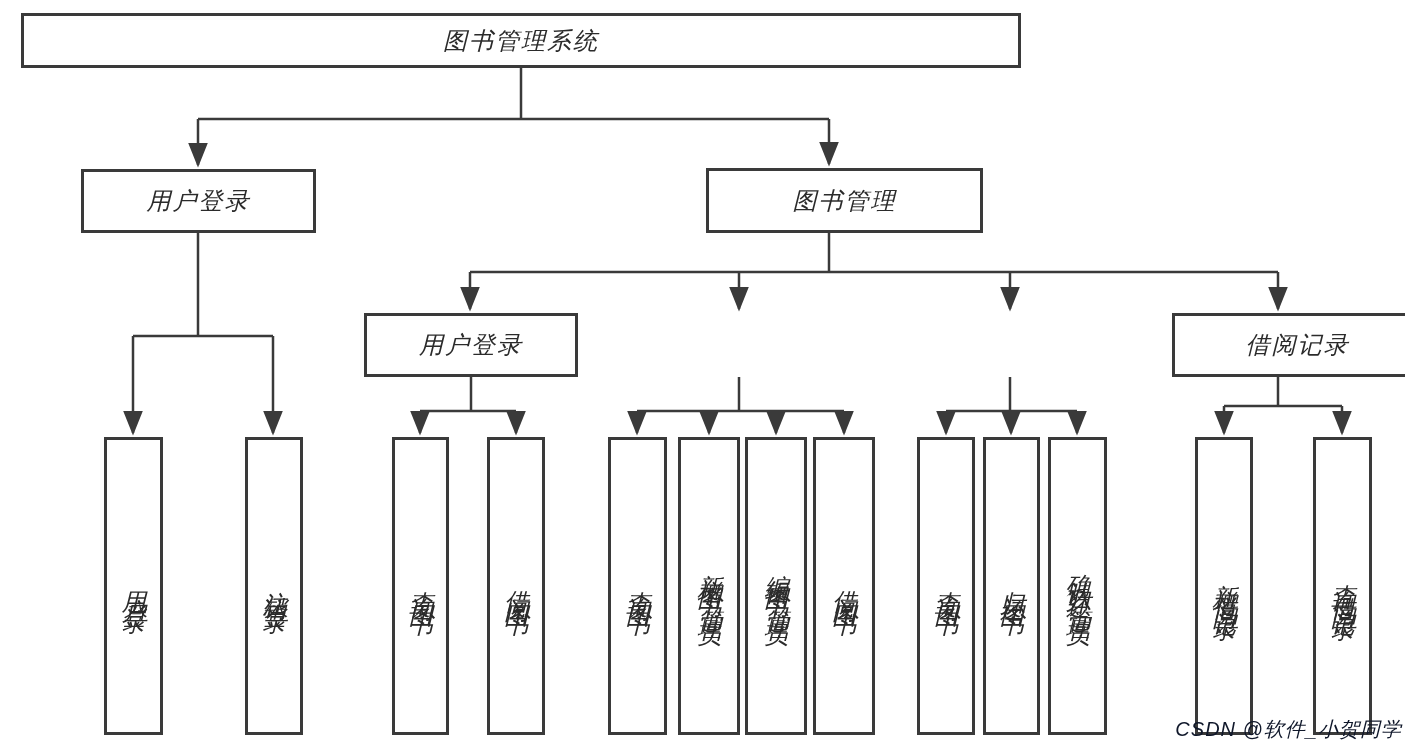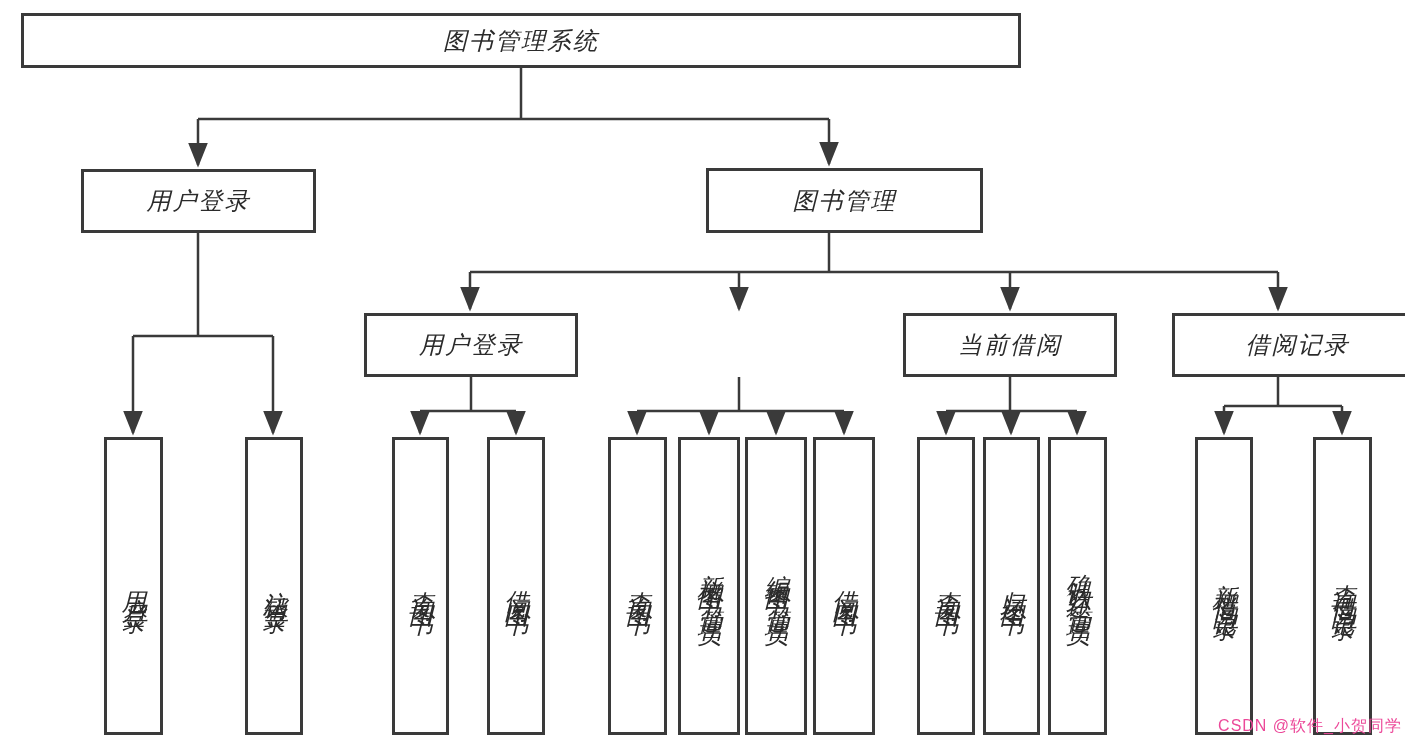--- a/index.html
+++ b/index.html
@@ -39,25 +39,26 @@
     text-orientation: mixed;
     font-size: 24px;
     letter-spacing: 7px;
     line-height: 1.1;
     white-space: nowrap;
   }
   .watermark {
     position: absolute;
     top: 716px;
     right: 3px;
-    font-size: 16px;
+    font-size: 20px;
     letter-spacing: 1px;
-    color: #ec4899;
+    color: #0f172a;
     z-index: 5;
     white-space: nowrap;
+    font-style: italic;
   }
 </style>
 </head>
 <body>
 
 <div class="canvas">
 
   <svg class="connectors" viewBox="0 0 1405 747" xmlns="http://www.w3.org/2000/svg">
     <defs>
       <marker id="arrow" viewBox="0 0 10 8" refX="9" refY="4" markerUnits="userSpaceOnUse" markerWidth="25" markerHeight="20" orient="auto">
@@ -115,23 +116,20 @@
   <div class="box" style="left:81px; top:169px; width:235px; height:64px;">
     <span class="h">用户登录</span>
   </div>
   <div class="box" style="left:706px; top:168px; width:277px; height:65px;">
     <span class="h">图书管理</span>
   </div>
 
   <div class="box" style="left:364px; top:313px; width:214px; height:64px;">
     <span class="h">用户登录</span>
   </div>
-  <div class="box" style="left:903px; top:313px; width:214px; height:64px;">
-    <span class="h">当前借阅</span>
-  </div>
   <div class="box" style="left:1172px; top:313px; width:251px; height:64px;">
     <span class="h">借阅记录</span>
   </div>
 
   <div class="box" style="left:104px; top:437px; width:59px; height:298px;">
     <span class="v">用户登录</span>
   </div>
   <div class="box" style="left:245px; top:437px; width:58px; height:298px;">
     <span class="v">注销登录</span>
   </div>

